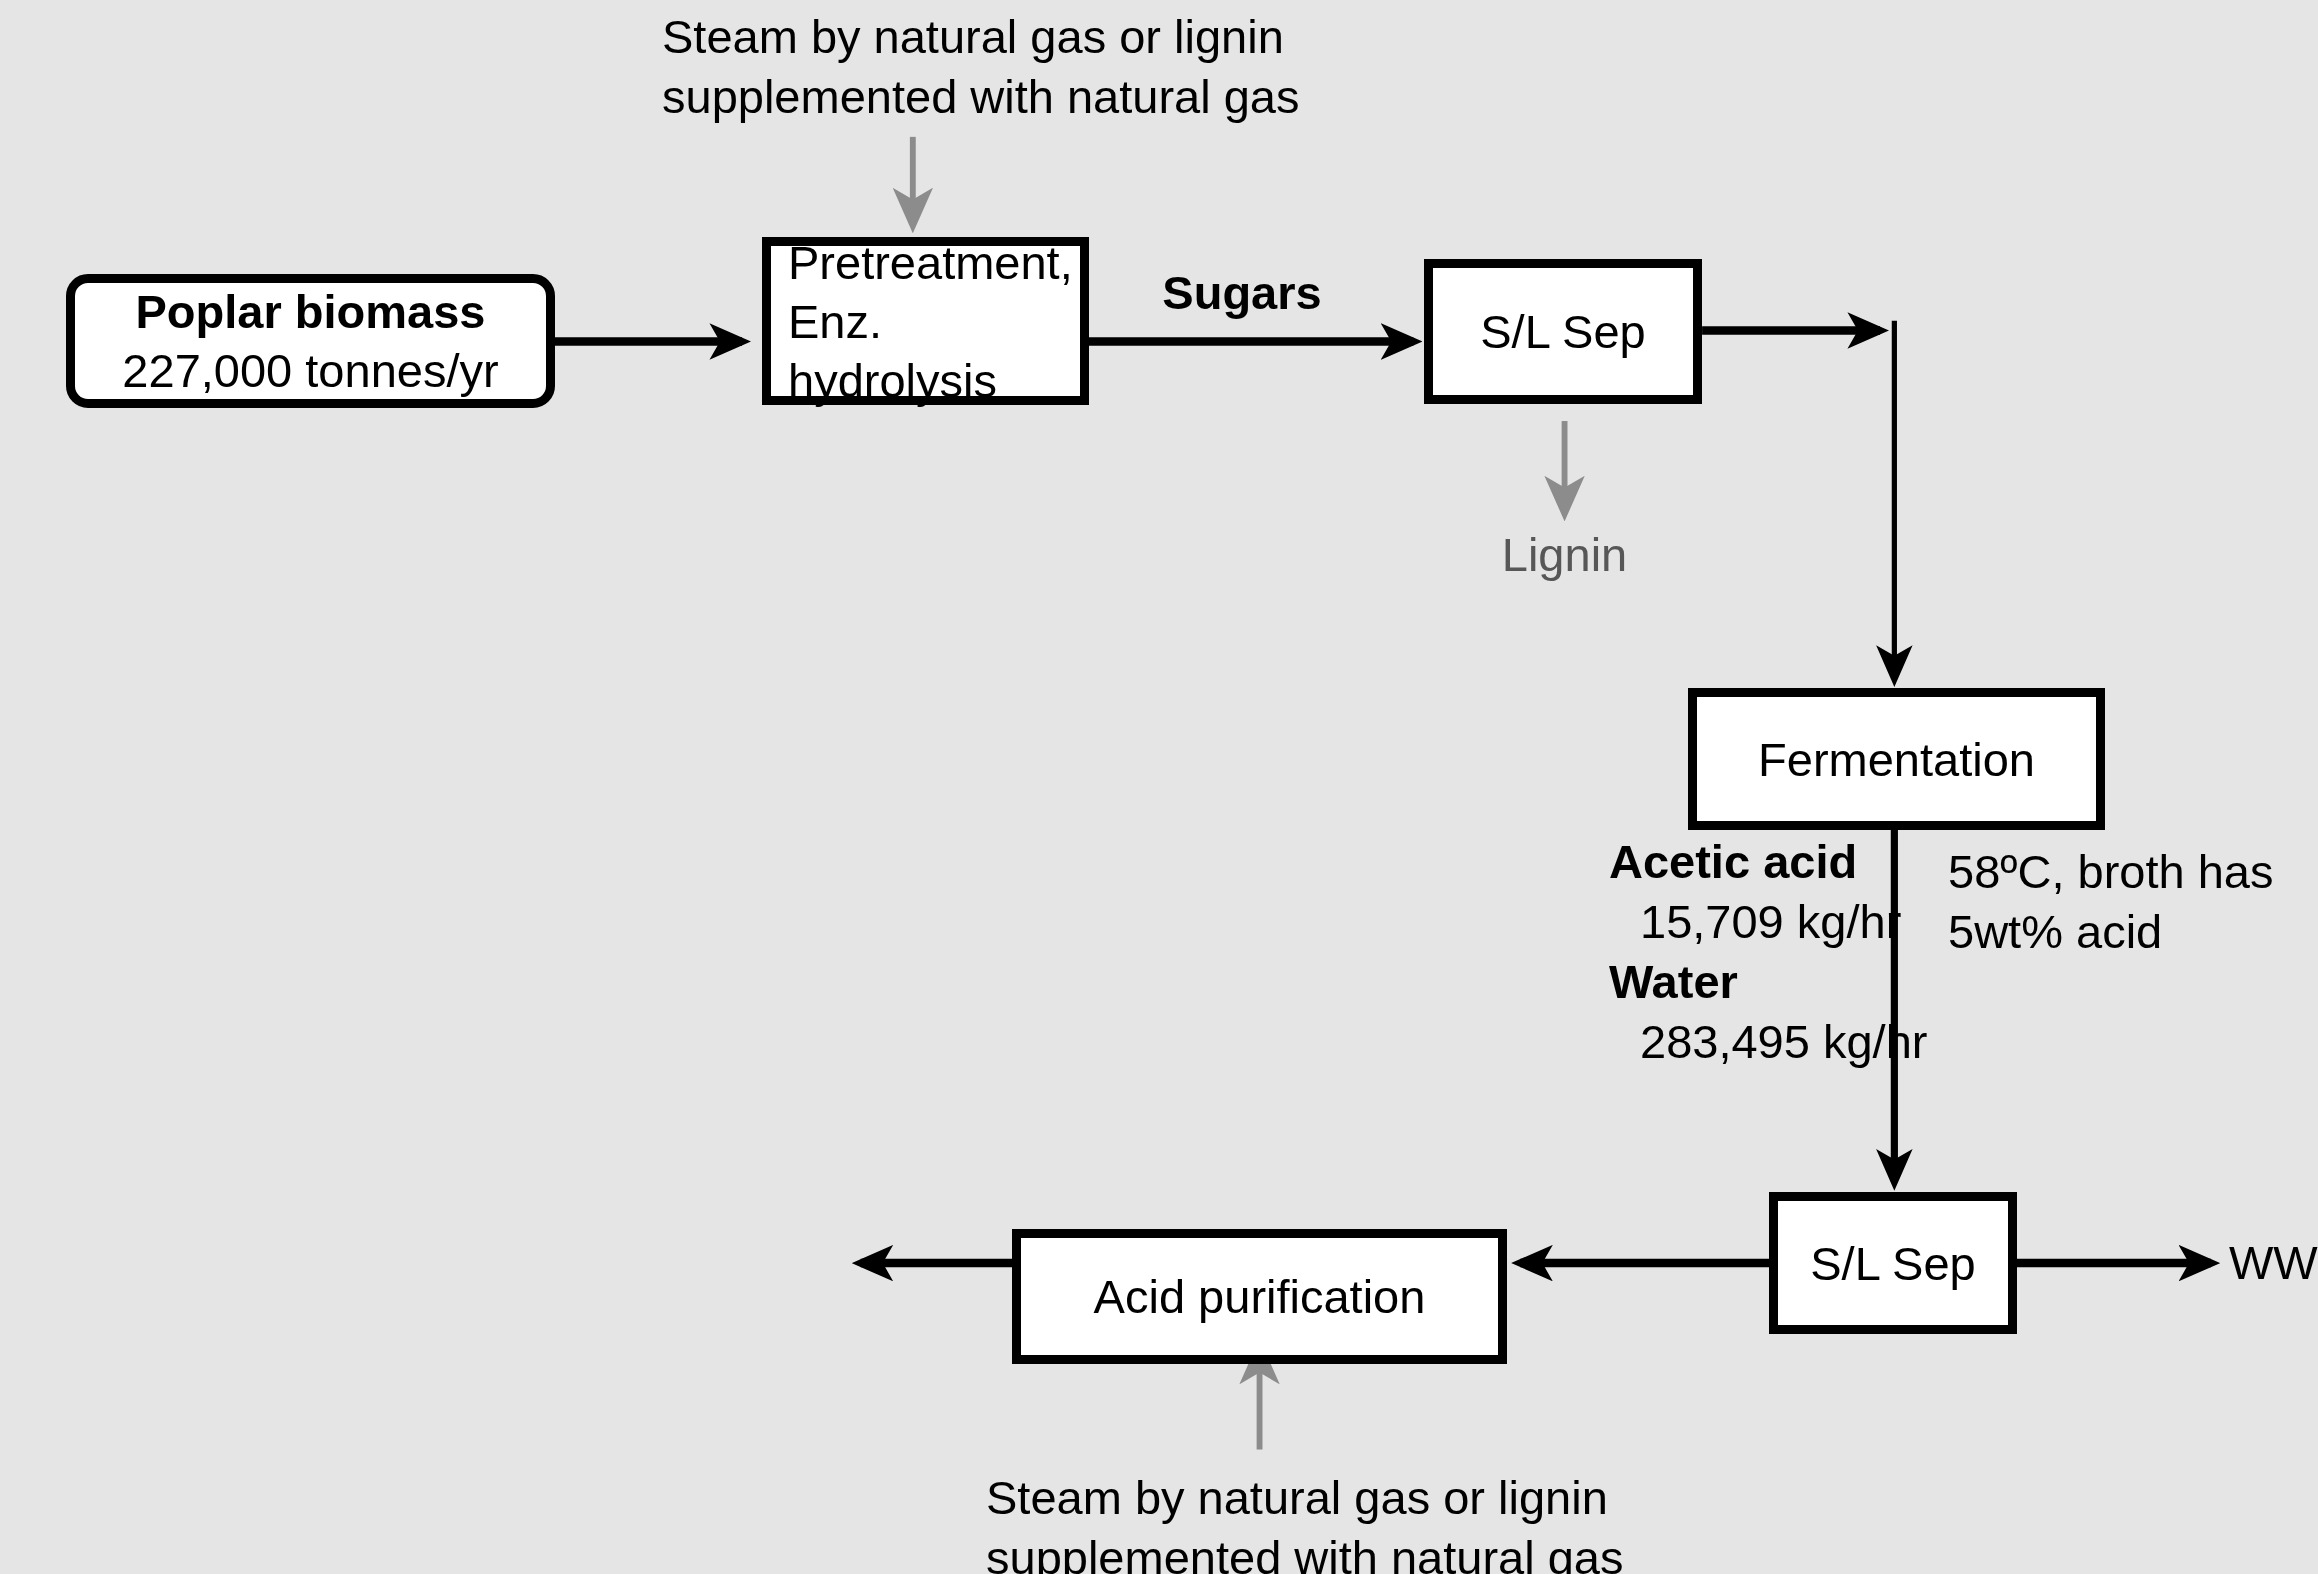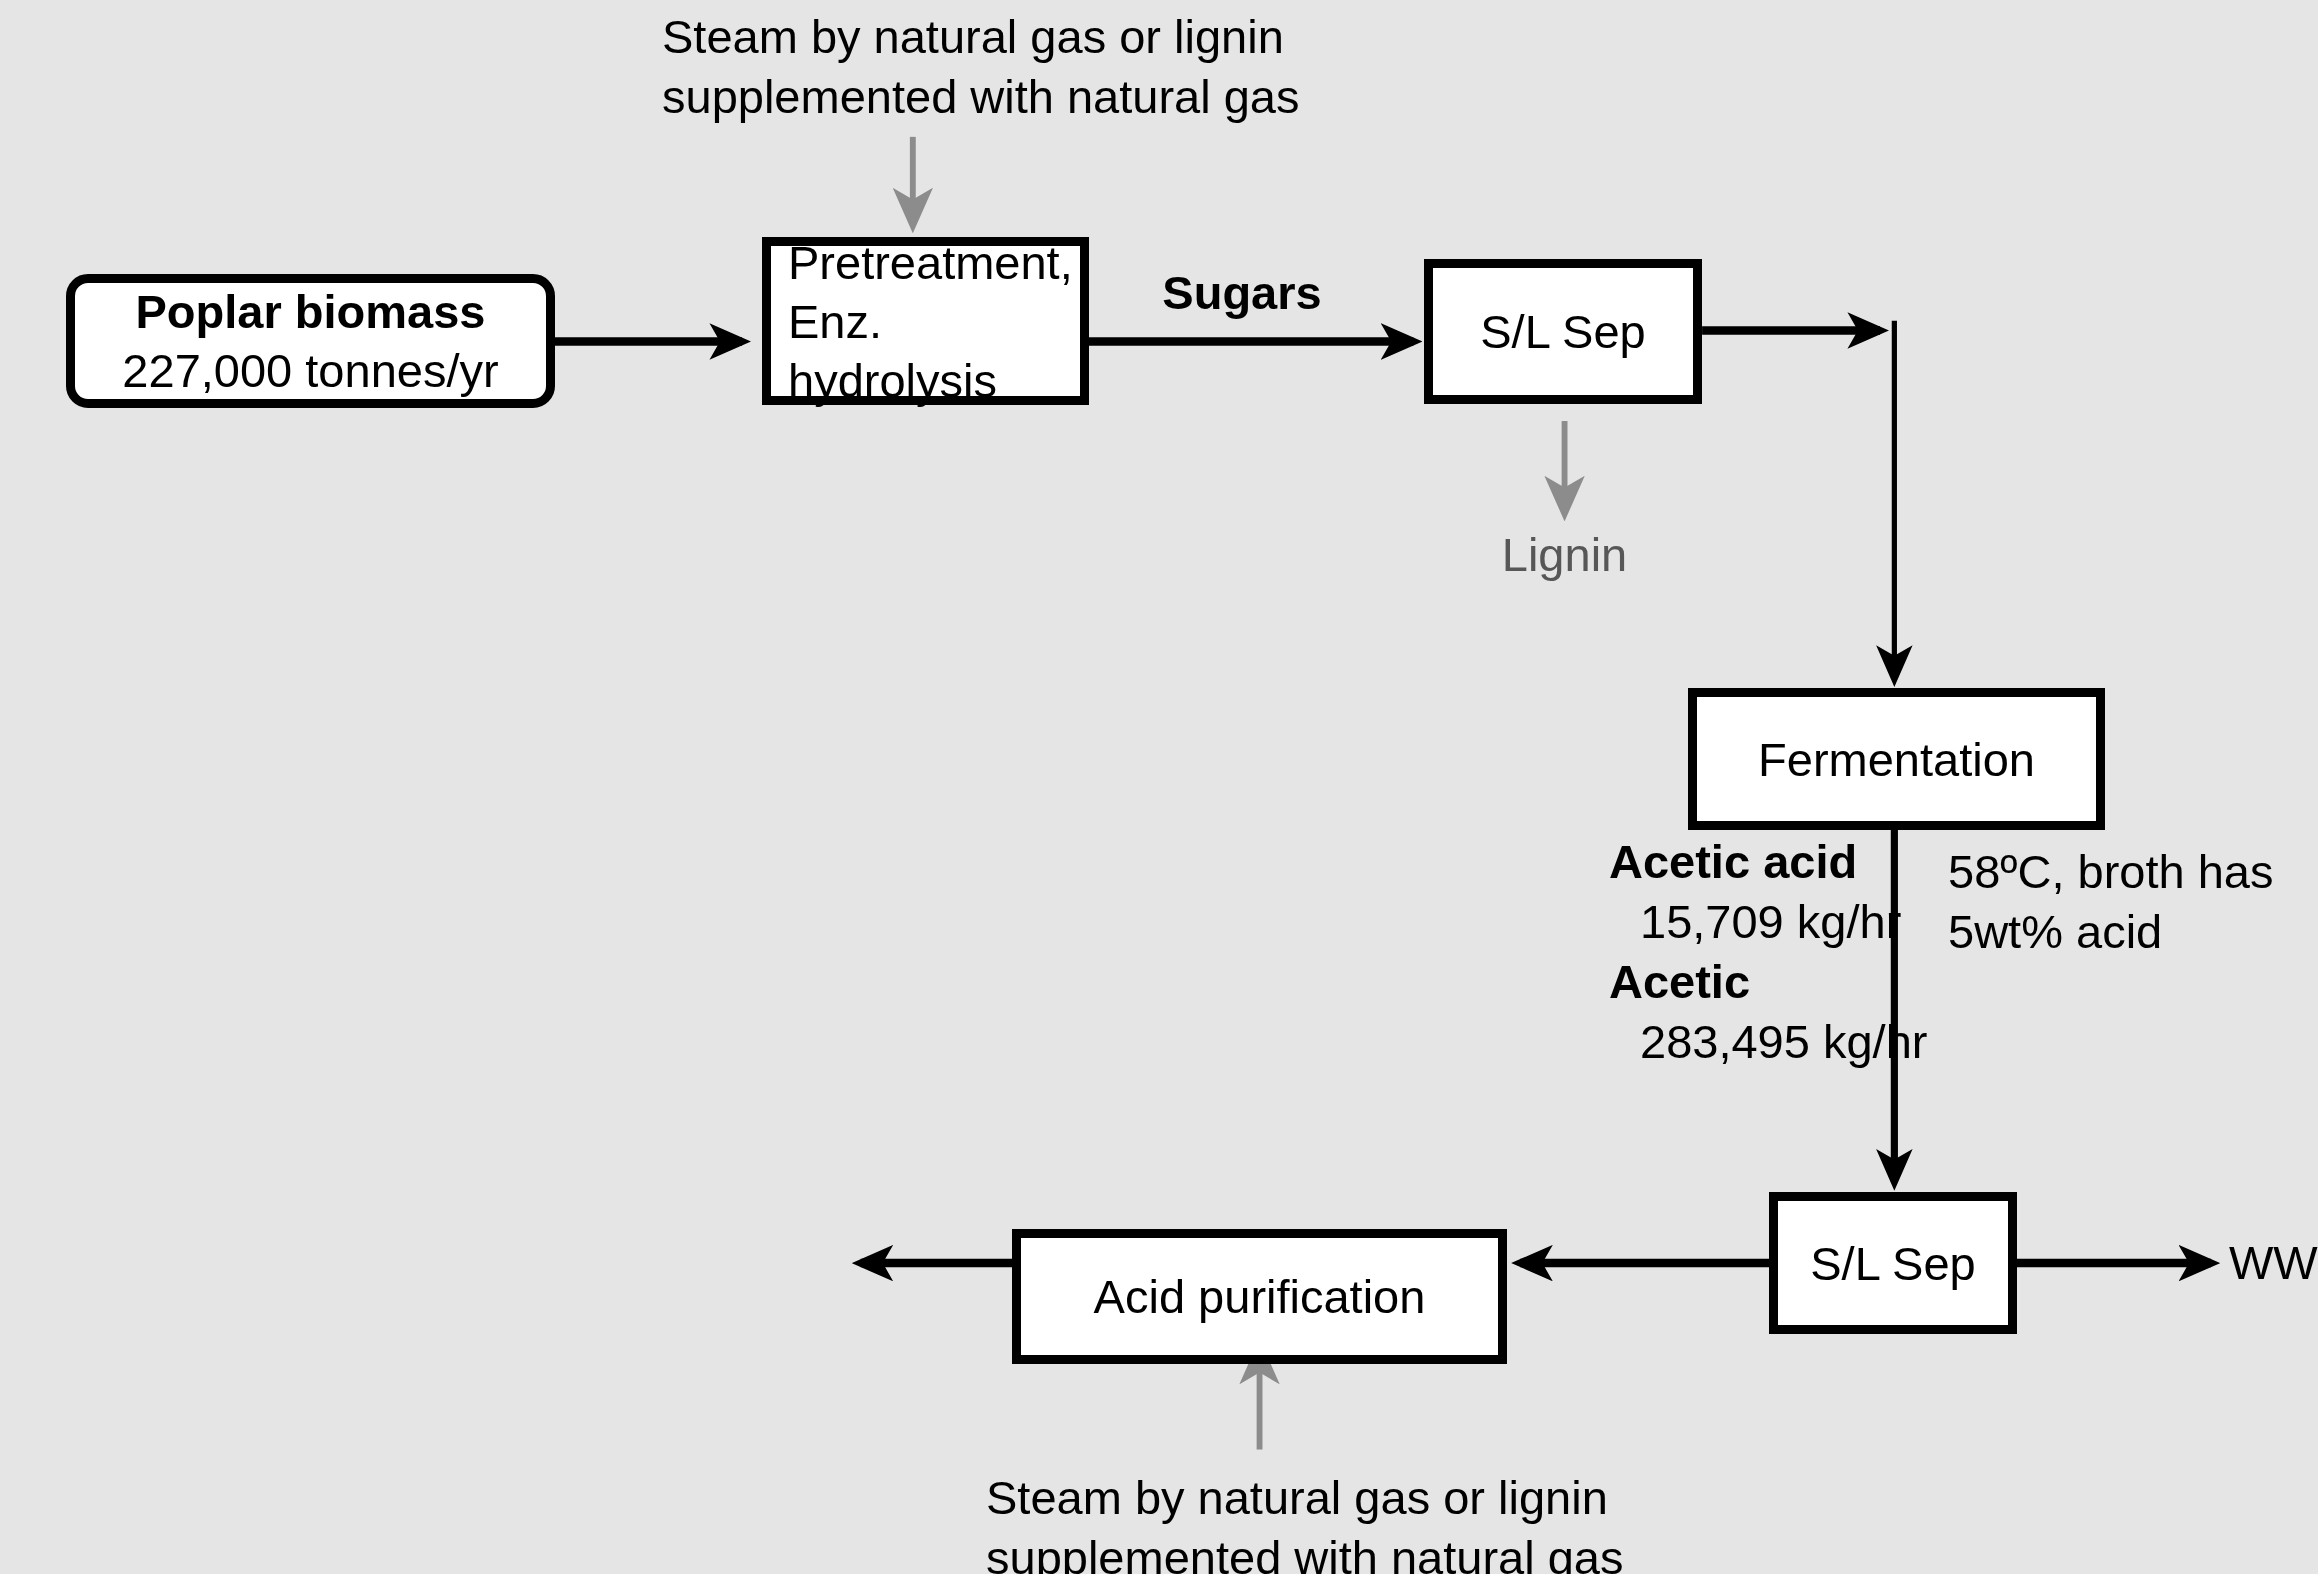--- a/index.html
+++ b/index.html
@@ -97,21 +97,21 @@
     <div>Acid purification</div>
   </div>
 
   <div class="txt b center" style="left:1141px;top:263px;width:202px;">Sugars</div>
 
   <div class="txt center gray-txt" style="left:1460px;top:525px;width:209px;">Lignin</div>
 
   <div class="txt" style="left:1609px;top:832px;">
     <div class="b">Acetic acid</div>
     <div class="indent">15,709 kg/hr</div>
-    <div class="b">Acetic</div>
+    <div class="b">Water</div>
     <div class="indent">283,495 kg/hr</div>
   </div>
 
   <div class="txt" style="left:1948px;top:842px;">
     <div>58ºC, broth has</div>
     <div>5wt% acid</div>
   </div>
 
   <div class="txt" style="left:2229px;top:1233px;">WWT</div>
 

